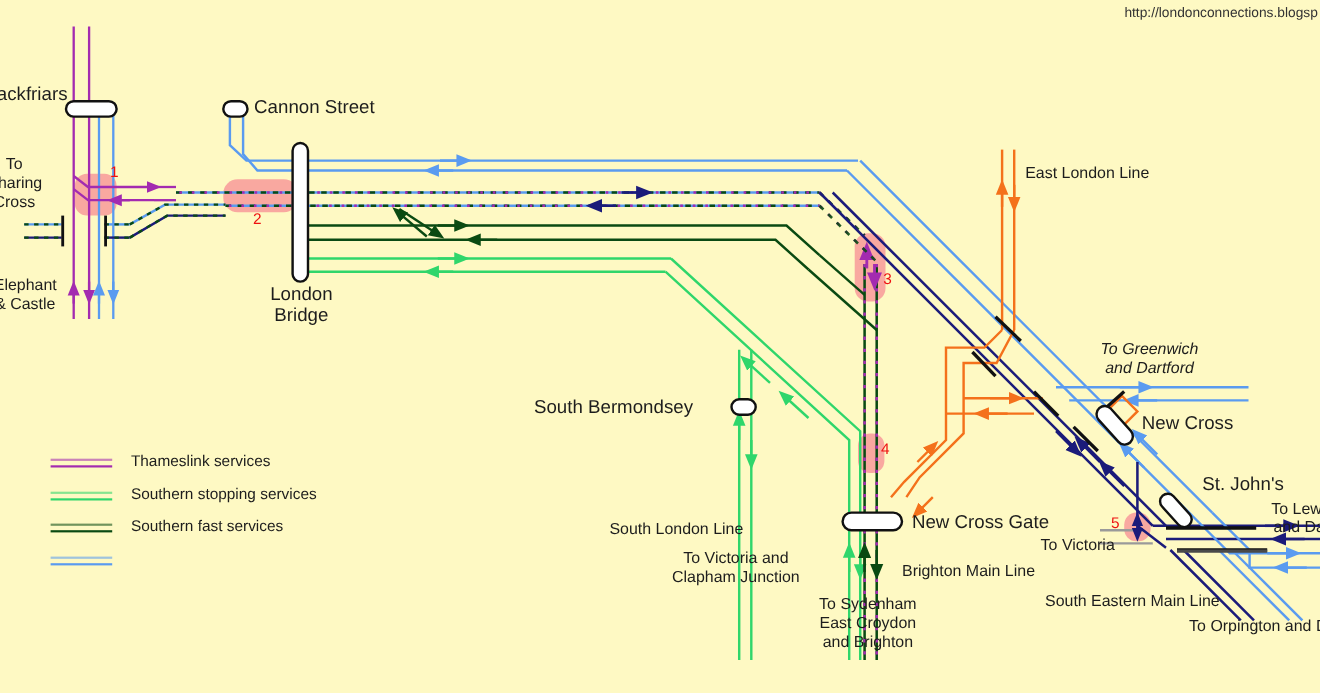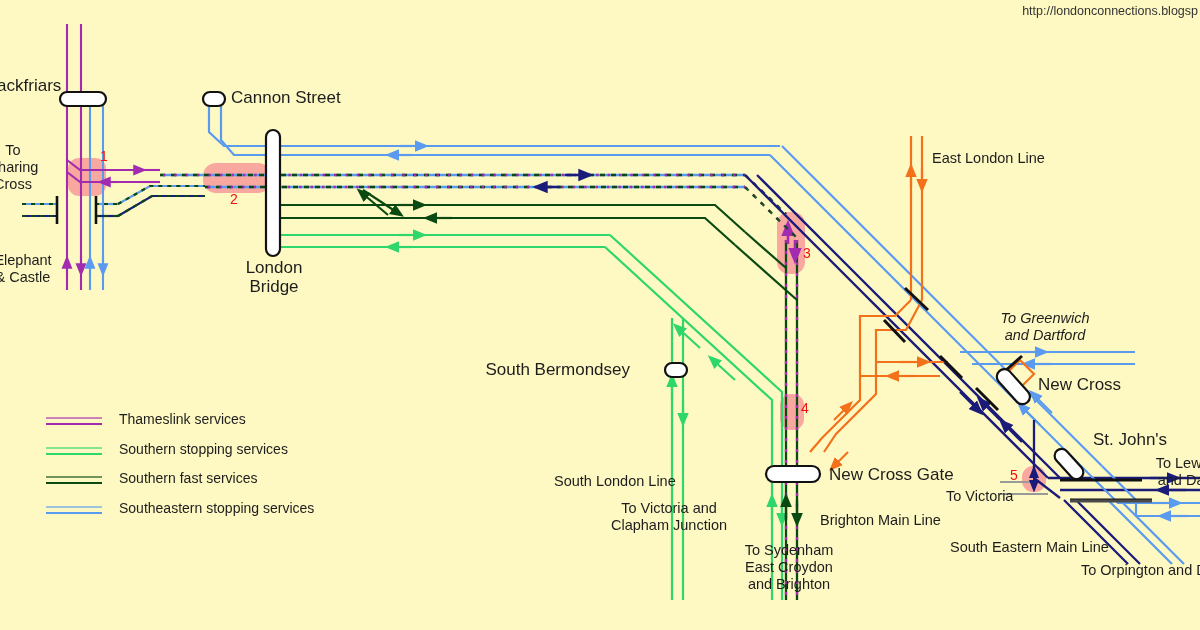--- a/index.html
+++ b/index.html
@@ -319,17 +319,16 @@
         <i class="a" style="background: rgb(10, 74, 18); opacity: 0.58;"></i>
         <i class="b" style="background: rgb(10, 74, 18); opacity: 1;"></i>
       </span>
       <span class="lgtx">Southern fast services</span>
     </div>
     <div class="lgrow">
       <span class="lgsw">
         <i class="a" style="background: rgb(90, 155, 240); opacity: 0.58;"></i>
         <i class="b" style="background: rgb(90, 155, 240); opacity: 1;"></i>
       </span>
-      <span class="lgtx">Southeastern stopping services</span>
     </div>
   </div>
 
 </div>
 
 </body></html>

